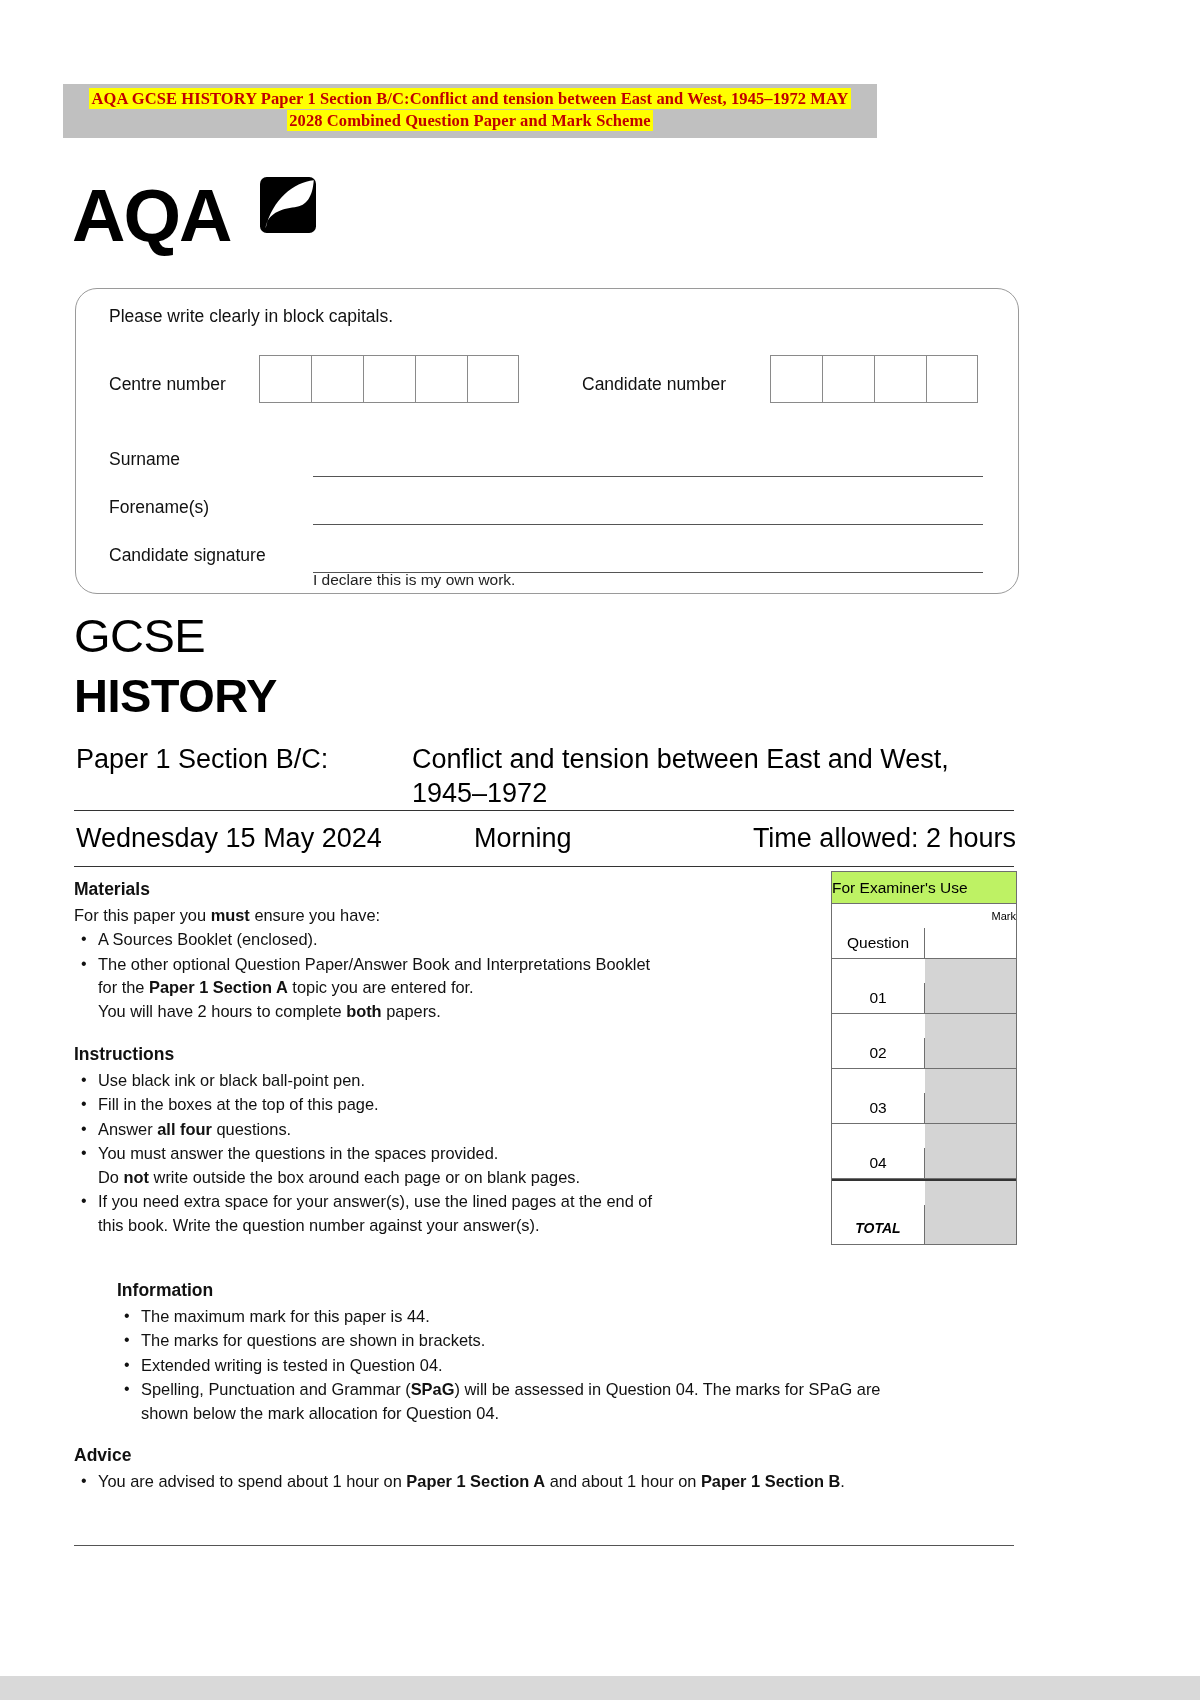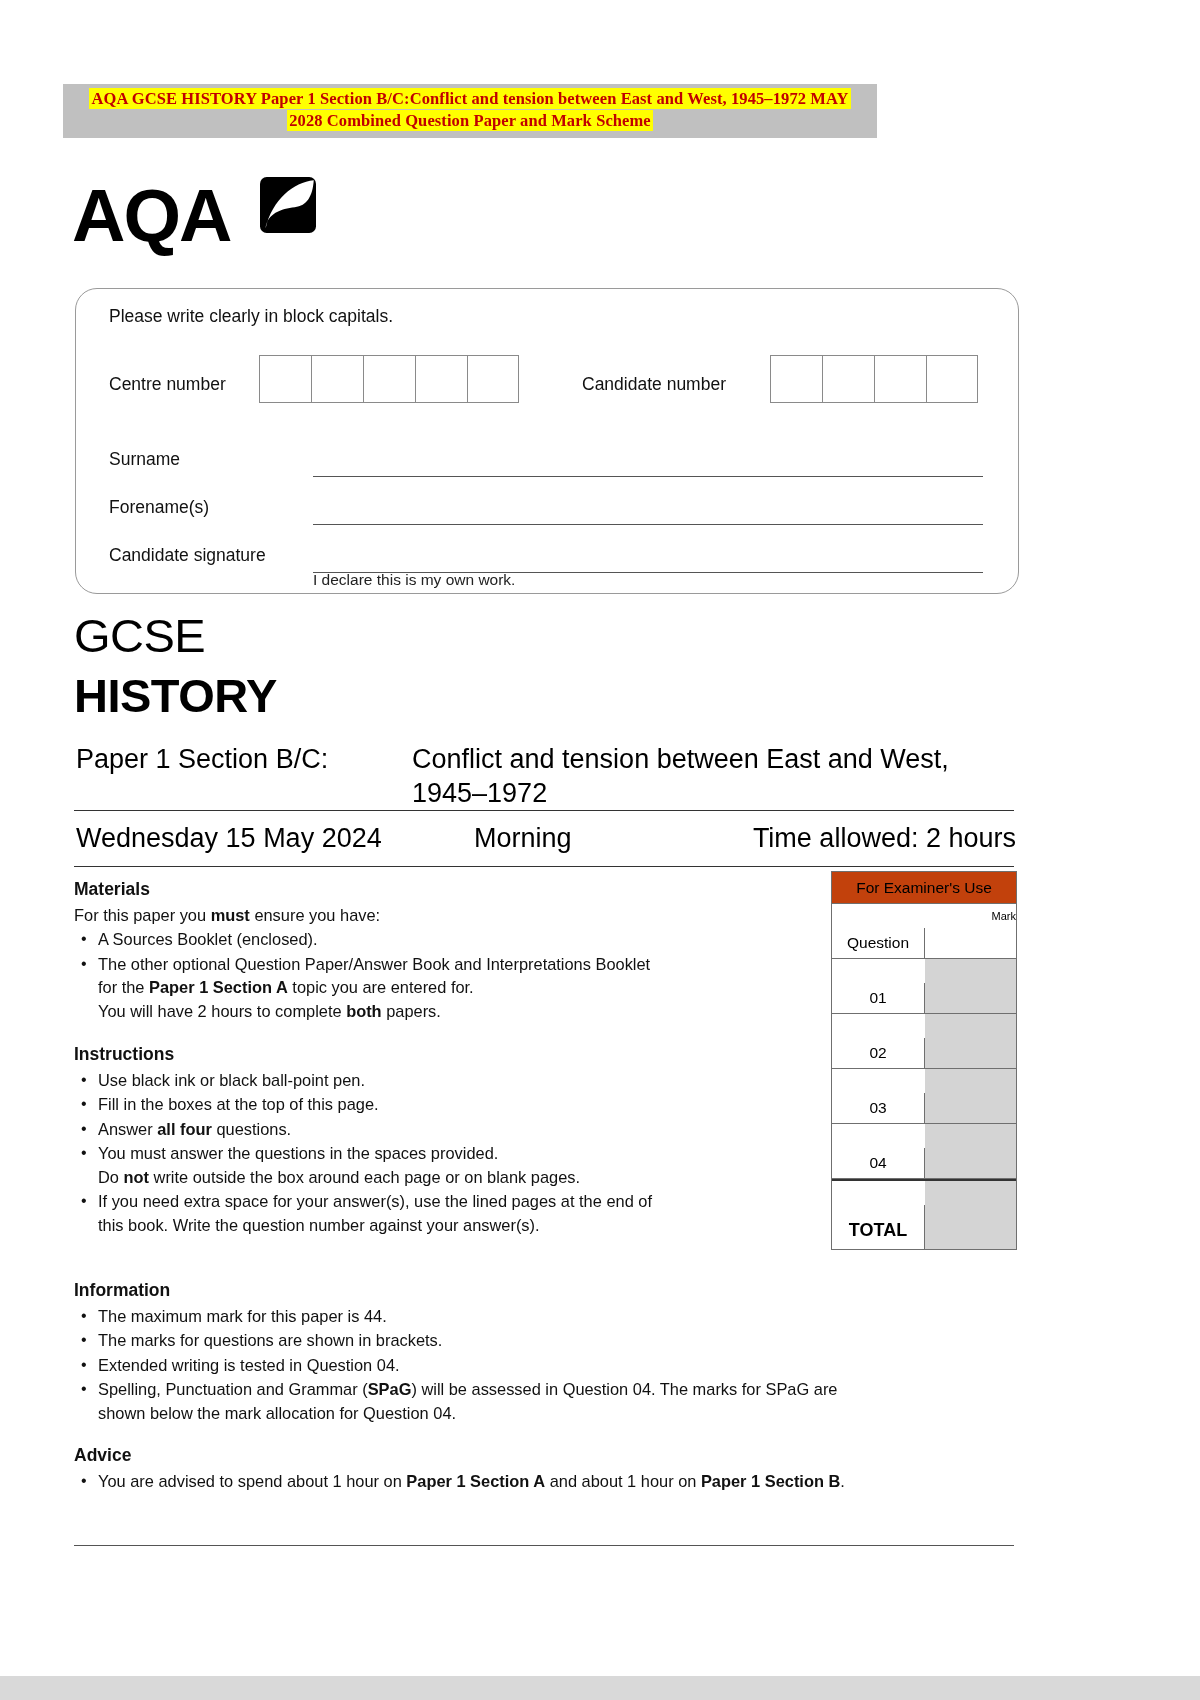--- a/index.html
+++ b/index.html
@@ -214,22 +214,21 @@
   .extable {
     position: absolute;
     left: 831px;
     top: 871px;
     width: 186px;
     border: 1.6px solid #6f6f6f;
     box-sizing: border-box;
     background: #fff;
   }
   .extable .hdr {
-    text-align: center;
-    background: #c2410c;
+    background: #bef264;
     font-size: 15.5px;
     padding: 7px 0 6px 0;
     border-bottom: 1.3px solid #6f6f6f;
   }
   .extable .row {
     display: flex;
     border-bottom: 1.3px solid #6f6f6f;
   }
   .extable .row:last-child { border-bottom: 0; }
   .extable .c-q {
@@ -249,22 +248,23 @@
     background: #fff;
   }
   .extable .row.colhdr .c-q,
   .extable .row.colhdr .c-m { background: #fff; }
   .extable .row.qrow .c-m { background: #d4d4d4; }
   .extable .row.total {
     border-top: 2.4px solid #333;
   }
   .extable .row.total .c-q {
     font-weight: bold;
-    font-size: 18px;
+    font-size: 14px;
     padding: 15px 0 8px 0;
+    font-style: italic;
   }
   .extable .row.total .c-m {
     background: #d4d4d4;
     padding: 8px 0 8px 0;
   }
 
   .hr-bottom {
     position: absolute;
     left: 74px;
     top: 1545px;
@@ -370,21 +370,21 @@
       <span>You must answer the questions in the spaces provided.</span>
       <span class="cont"><span>Do </span><b>not</b><span> write outside the box around each page or on blank pages.</span></span>
     </li>
     <li>
       <span>If you need extra space for your answer(s), use the lined pages at the end of</span>
       <span class="cont">this book.  Write the question number against your answer(s).</span>
     </li>
   </ul>
 </div>
 
-<div class="sec wide" style="top:1279px;">
+<div class="sec wide" style="top:1279px;margin-left:43px;">
   <h3>Information</h3>
   <ul>
     <li><span>The maximum mark for this paper is 44.</span></li>
     <li><span>The marks for questions are shown in brackets.</span></li>
     <li><span>Extended writing is tested in Question 04.</span></li>
     <li>
       <span>Spelling, Punctuation and Grammar (</span><b>SPaG</b><span>) will be assessed in Question 04. The marks for SPaG are</span>
       <span class="cont">shown below the mark allocation for Question 04.</span>
     </li>
   </ul>

